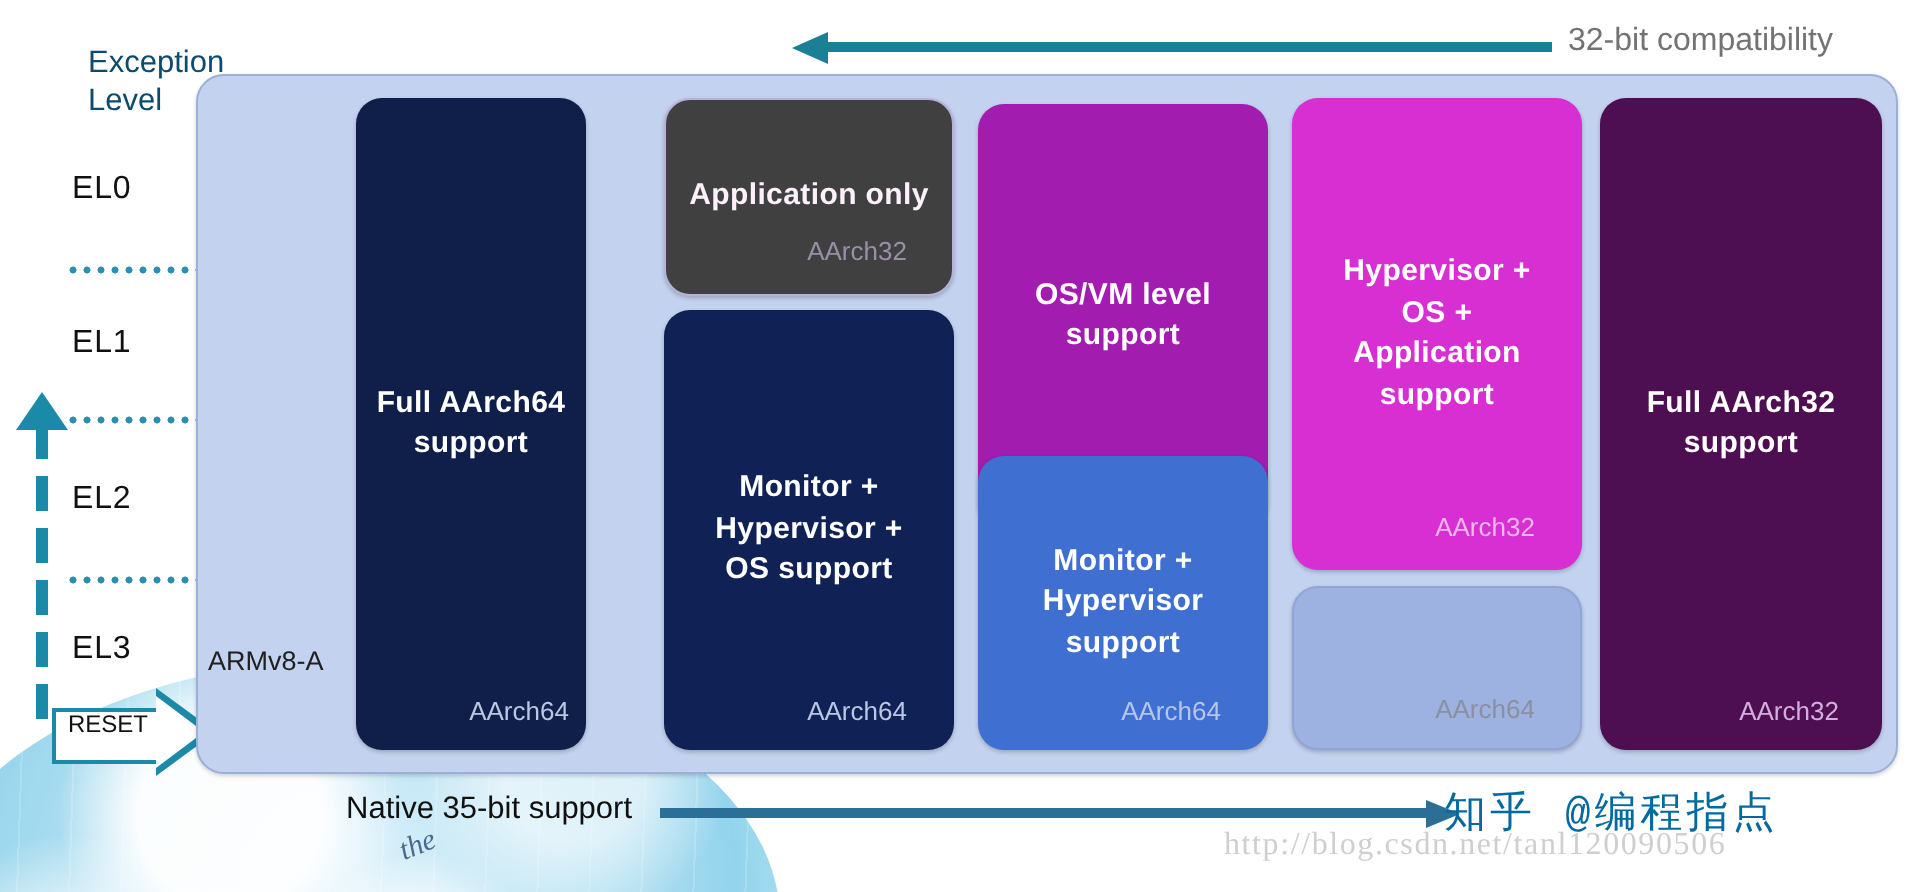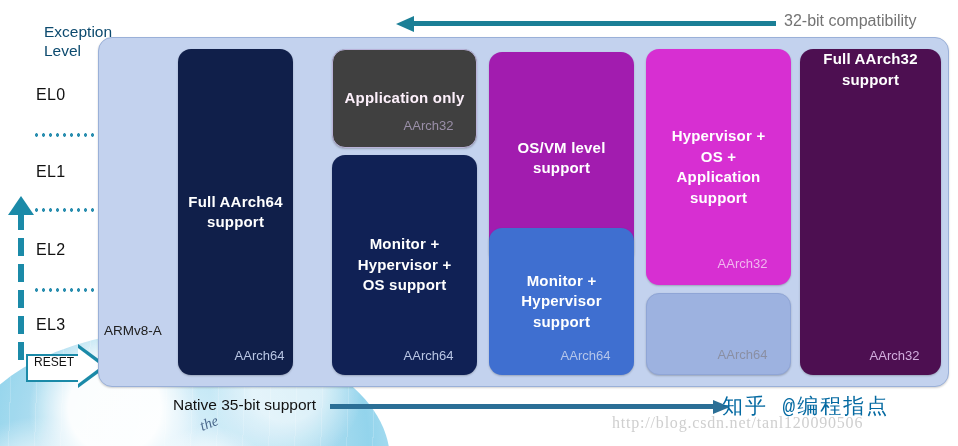--- a/index.html
+++ b/index.html
@@ -171,20 +171,21 @@
   #box-mon-only{
     left:547px;top:255px;width:145px;height:82px;background:#9db2e0;
     border:1px solid #8fa5d6;justify-content:center;
   }
   #box-mon-only .main-text{color:#ffffff;}
   #box-mon-only .arch-text{bottom:12px;color:#8a8fa3;}
 
   
   #box-full-aarch32{
     left:701px;top:11px;width:141px;height:326px;background:#4d0f51;
+    justify-content:center;
   }
   #box-full-aarch32 .arch-text{bottom:12px;color:#d2aede;}
 
   
   #wm-zhihu{
     position:absolute;left:722px;top:392px;font-size:21px;color:#0369a1;
     font-family:Liberation Mono, monospace;letter-spacing:2px;white-space:nowrap;
   }
   #wm-url{
     position:absolute;left:612px;top:414px;font-size:16px;color:#cfcfcf;

